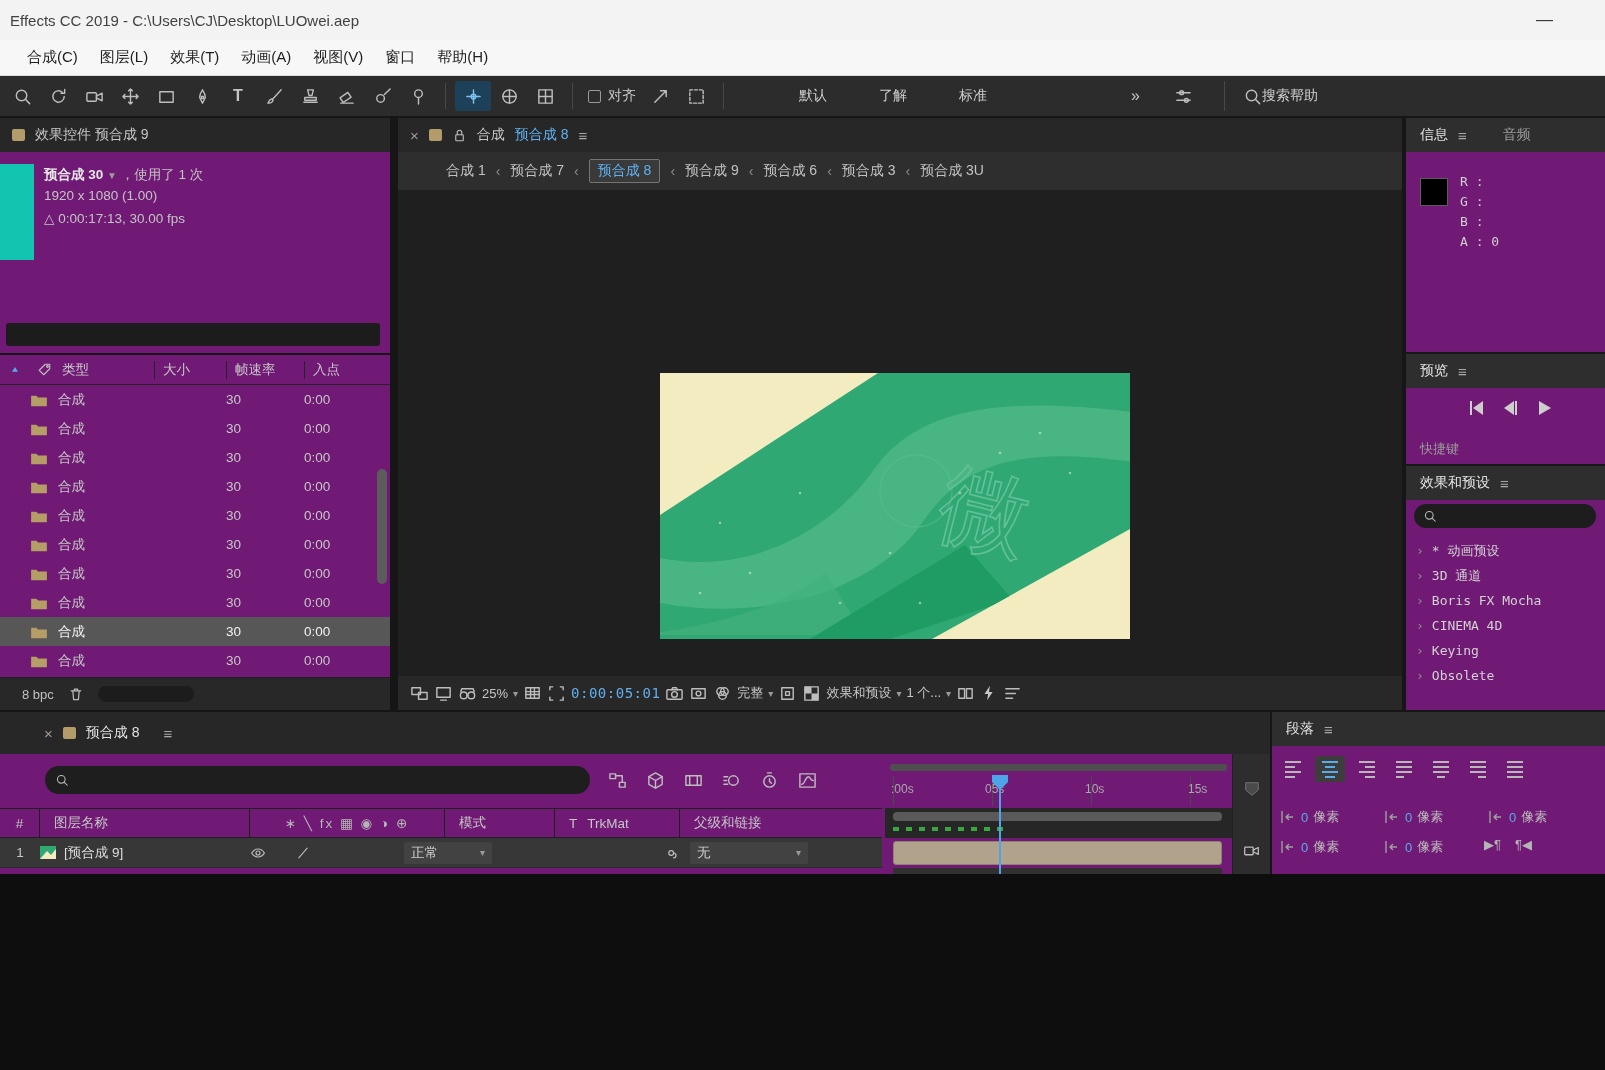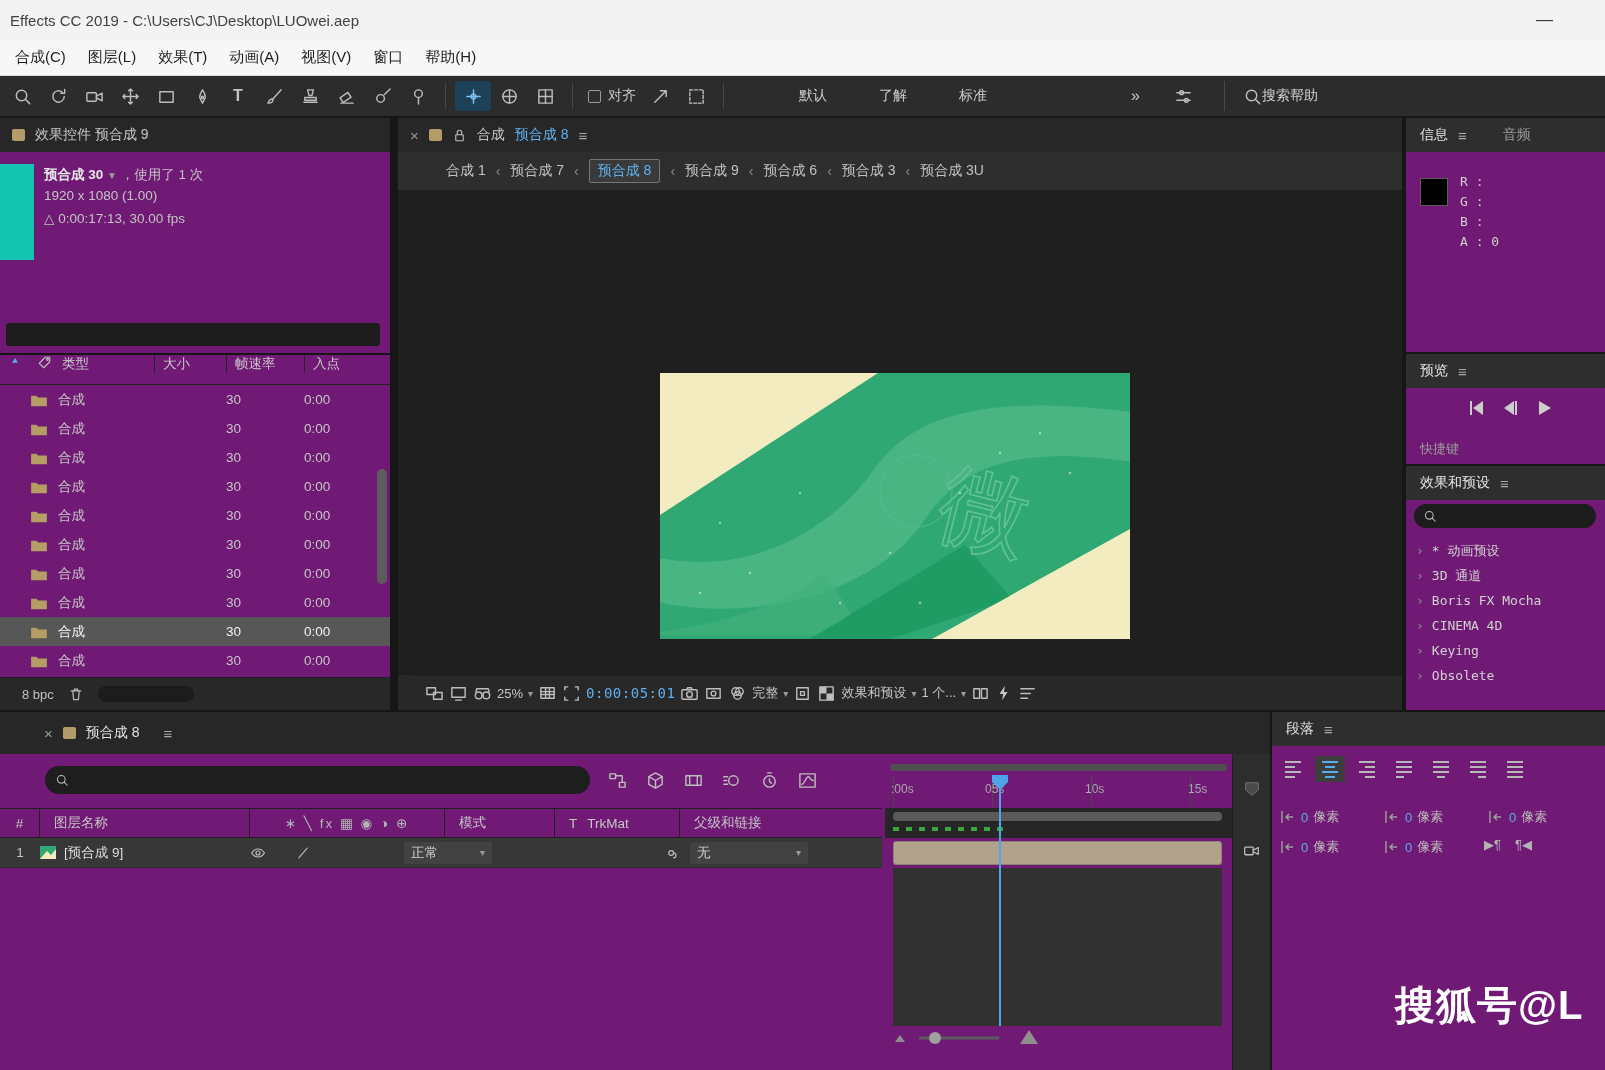--- a/index.html
+++ b/index.html
@@ -1,27 +1,27 @@
 <!DOCTYPE html>
 <html><head>
 <meta charset="utf-8">
 <style>
   *{box-sizing:border-box;margin:0;padding:0}
   html,body{background:#0e0e0e}
-  #root{position:relative;width:1605px;height:1070px;background:#161616;overflow:hidden;
+  #root{position:relative;width:1605px;height:874px;background:#161616;overflow:hidden;
         font-family:"Liberation Sans","DejaVu Sans",sans-serif;font-size:13px;color:#c6c6c6}
   .abs{position:absolute}
   .panel{position:absolute;background:#701a75;overflow:hidden}
 
   
   .titlebar{position:absolute;left:0;top:0;width:1605px;height:40px;background:#f3f3f3;color:#414141;
             font-size:15px;display:flex;align-items:center;padding:0 10px}
   .tb-min{position:absolute;right:52px;top:0;line-height:40px;font-size:17px;color:#333;cursor:default}
   .menubar{position:absolute;left:0;top:40px;width:1605px;height:36px;background:#f7f7f7;color:#1e1e1e;
-           display:flex;align-items:center;padding:0 4px;font-size:15px;border-bottom:1px solid #dcdcdc}
+           display:flex;align-items:center;padding:0 16px;font-size:15px;border-bottom:1px solid #dcdcdc}
   .menu-item{padding:0 11px;cursor:default}
 
   
   .toolbar{position:absolute;left:0;top:76px;width:1605px;height:40px;background:#2c2c2c;
            display:flex;align-items:center;padding:0 4px}
   .tool{width:36px;height:30px;display:flex;align-items:center;justify-content:center;border-radius:3px;flex:none}
   .tool.on{background:#1d4158}
   .tglyph{font-weight:bold;font-size:16px;color:#c4c4c4}
   .vsep{width:1px;height:26px;background:#484848;margin:0 9px;flex:none}
   .cb{width:13px;height:13px;border:1px solid #9a9a9a;border-radius:2px;margin-right:7px;flex:none}
@@ -42,21 +42,21 @@
   
   #fxpanel{left:0;top:118px;width:390px;height:235px}
   .swatch{position:absolute;left:0;top:46px;width:34px;height:96px;background:#13c4b0}
   .fxline{position:absolute;left:44px;color:#c4c4c4;font-size:13.5px}
   .fxname{color:#e6e6e6;font-weight:bold}
   .caret{color:#9a9a9a;font-size:10px}
   .darkbar{position:absolute;left:6px;top:205px;width:374px;height:23px;background:#1c1c1c;border-radius:3px}
 
   
   #projpanel{left:0;top:355px;width:390px;height:355px}
-  .prj-head{display:flex;align-items:flex-start;height:30px;border-bottom:1px solid #242424;color:#c9c9c9;font-size:13.5px}
+  .prj-head{display:flex;align-items:center;height:30px;border-bottom:1px solid #242424;color:#c9c9c9;font-size:13.5px}
   .h-sort{width:30px;display:flex;justify-content:center}
   .h-tag{width:28px;display:flex;justify-content:center}
   .h-type{width:96px;padding-left:4px}
   .h-size,.h-fps,.h-in{border-left:1px solid #242424;padding-left:8px}
   .h-size{width:72px}.h-fps{width:78px}.h-in{width:56px}
   .prow{display:flex;align-items:center;height:29px;font-size:13.5px}
   .prow.selected{background:#575757;color:#f2f2f2}
   .c-ind{width:30px;flex:none}
   .folder{width:18px;height:14px;margin-right:10px;fill:#b59d66;flex:none}
   .c-type{width:96px}.c-size{width:72px}.c-fps{width:78px}.c-in{width:56px}
@@ -67,21 +67,21 @@
   
   #viewer{left:398px;top:118px;width:1004px;height:592px;background:#282828}
   .crumbrow{position:absolute;left:0;top:34px;width:100%;height:38px;background:#2e2e2e;display:flex;align-items:center;padding-left:48px;font-size:14px}
   .crumb{display:flex;align-items:center}
   .crumb::after{content:"‹";margin:0 10px;color:#8d8d8d}
   .crumb:last-child::after{content:""}
   .crumb-label{color:#c2c2c2}
   .crumb.active .crumb-label{color:#5fb2f2;border:1px solid #757575;background:#3a3a3a;padding:2px 8px;border-radius:2px}
   .canvas{position:absolute;left:0;top:72px;width:100%;height:485px;background:#1f1f1f}
   .compname{color:#5fb2f2}
-  .vbottom{position:absolute;left:15px;bottom:0;width:100%;height:35px;background:#282828;display:flex;align-items:center;gap:5px;padding:0 12px;font-size:13px;border-top:1px solid #1e1e1e}
+  .vbottom{position:absolute;left:0;bottom:0;width:100%;height:35px;background:#282828;display:flex;align-items:center;gap:5px;padding:0 12px;font-size:13px;border-top:1px solid #1e1e1e}
   .dd{display:flex;align-items:center;gap:5px;color:#c6c6c6}
   .dd::after{content:"▾";color:#9a9a9a;font-size:10px}
   .tcode{color:#61aff0;font-family:"DejaVu Sans Mono",monospace;font-size:14px;letter-spacing:.5px}
 
   
   #info{left:1406px;top:118px;width:199px;height:234px}
   #preview{left:1406px;top:354px;width:199px;height:110px}
   #fxpresets{left:1406px;top:466px;width:199px;height:244px}
   .rp-head{height:34px;display:flex;align-items:center;gap:10px;padding:0 14px;font-size:14px;background:#2e2e2e}
   .rp-title{color:#e4e4e4}

